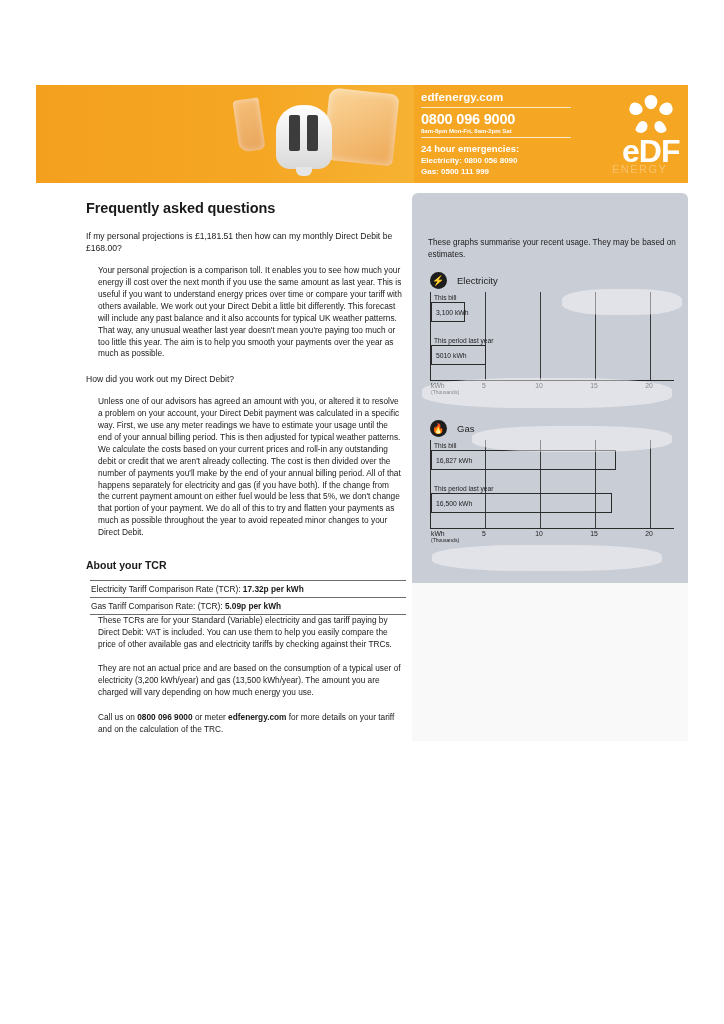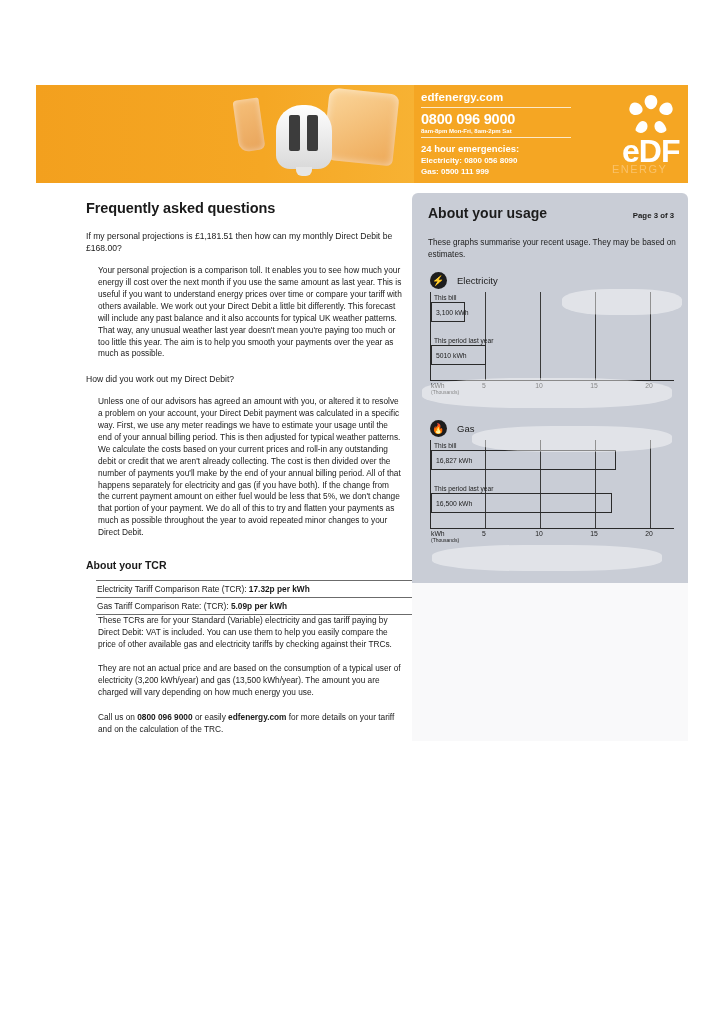--- a/index.html
+++ b/index.html
@@ -150,21 +150,21 @@
     line-height: 1.43;
     margin: 0 0 13px 12px;
     text-align: left;
   }
   h2.sec-title {
     font-size: 10.5px;
     font-weight: bold;
     margin: 20px 0 9px 0;
   }
 
-  .tcr-box { margin: 0 0 0 10px; width: 316px; }
+  .tcr-box { margin: 0 0 0 4px; width: 316px; }
   .tcr-row {
     font-size: 8.3px;
     padding: 3px 1px 3px 1px;
     border-top: 1px solid #6b6b6b;
   }
   .tcr-row:last-of-type { border-bottom: 1px solid #6b6b6b; }
   .tcr-row b { font-weight: bold; }
   .tcr-after { margin-top: 4px; }
 
   
@@ -319,28 +319,24 @@
         <b>17.32p per kWh</b>
       </div>
       <div class="tcr-row">
         <span>Gas Tariff Comparison Rate: (TCR):</span>
         <b>5.09p per kWh</b>
       </div>
     </div>
 
     <p class="body tcr-after">These TCRs are for your Standard (Variable) electricity and gas tariff paying by Direct Debit: VAT is included. You can use them to help you easily compare the price of other available gas and electricity tariffs by checking against their TRCs.</p>
     <p class="body">They are not an actual price and are based on the consumption of a typical user of electricity (3,200 kWh/year) and gas (13,500 kWh/year). The amount you are charged will vary depending on how much energy you use.</p>
-    <p class="body"><span>Call us on </span><b>0800 096 9000</b><span> or easily </span><b>edfenergy.com</b><span> for more details on your tariff and on the calculation of the TRC.</span></p>
+    <p class="body"><span>Call us on </span><b>0800 096 9000</b><span> or meter </span><b>edfenergy.com</b><span> for more details on your tariff and on the calculation of the TRC.</span></p>
   </div>
 
   <div class="usage-panel">
-    <div class="usage-head">
-      <div class="usage-title">About your usage</div>
-      <div class="usage-page">Page 3 of 3</div>
-    </div>
     <div class="usage-intro">These graphs summarise your recent usage. They may be based on estimates.</div>
 
     <div class="fuel-head" style="left:18px; top:79px;">
       <div class="fuel-icon">⚡</div>
       <div class="fuel-name">Electricity</div>
     </div>
 
     <div class="chart" style="left:18px; top:99px;">
       <div class="chart-plot">
         <div class="gridline" style="left:54px"></div>

